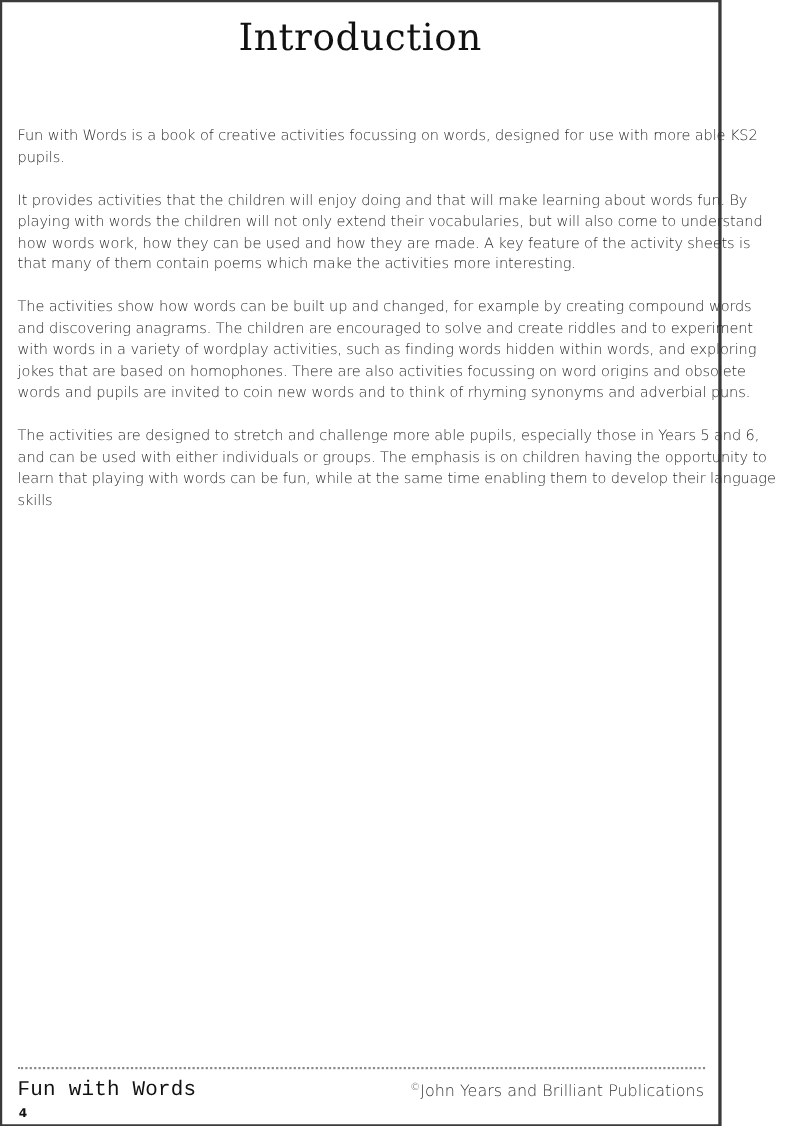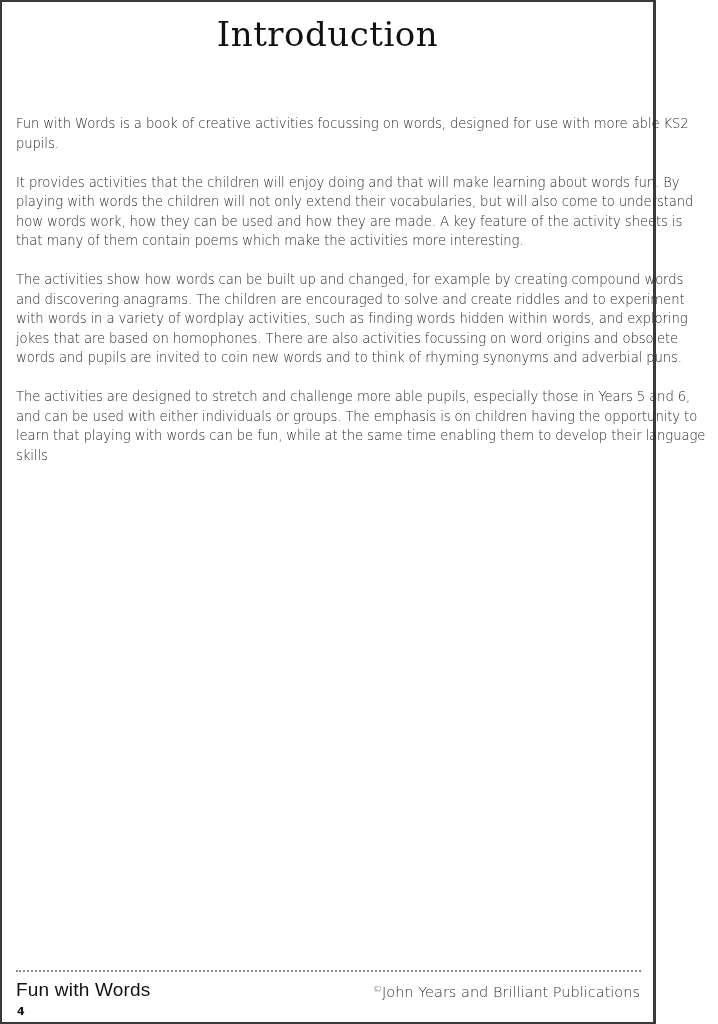--- a/index.html
+++ b/index.html
@@ -55,21 +55,21 @@
       left: 14px;
       right: 12px;
       top: 968px;
       height: 0;
       border-top: 2px dotted #8a8a8a;
     }
     .footer-book-title {
       position: absolute;
       left: 14px;
       top: 977px;
-      font-family: Liberation Sans, sans-serif;
+      font-family: Liberation Mono, monospace;
       font-size: 19px;
       color: #111111;
       letter-spacing: 0.2px;
     }
     .footer-page-num {
       position: absolute;
       left: 15px;
       top: 1003px;
       font-family: "DejaVu Sans", sans-serif;
       font-size: 11px;

